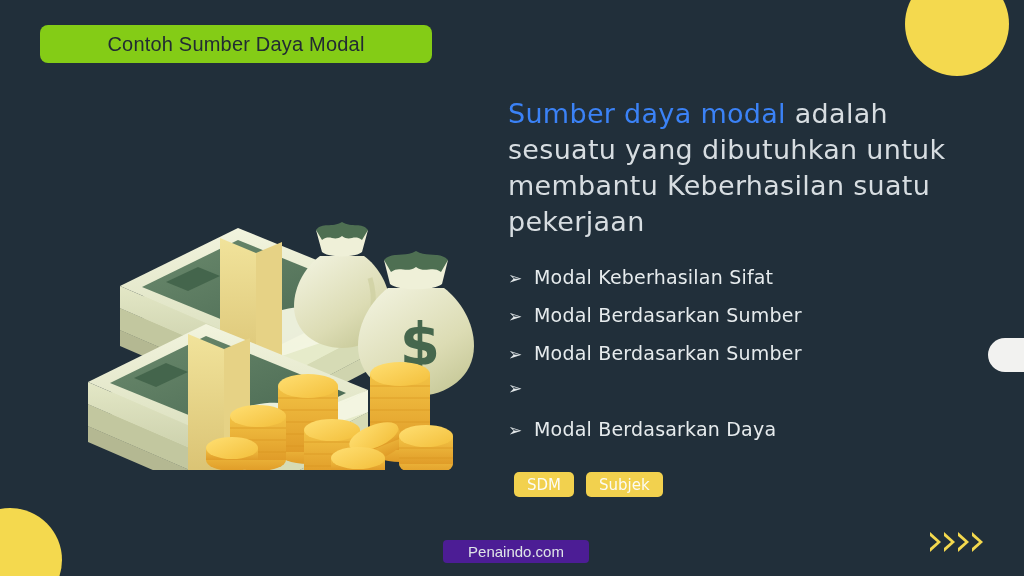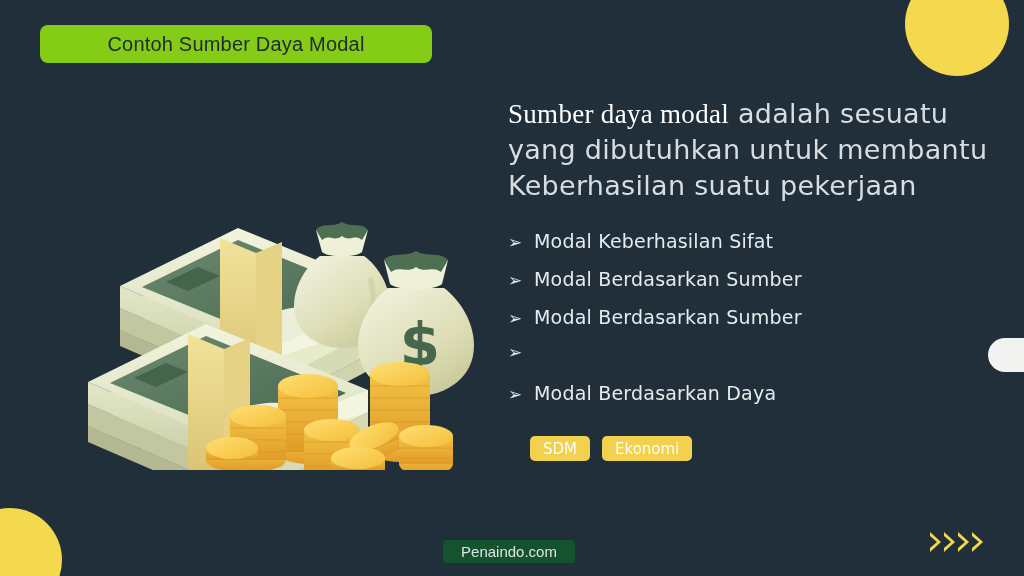--- a/index.html
+++ b/index.html
@@ -109,22 +109,21 @@
   }
   .headline {
     font-family: "DejaVu Sans", sans-serif;
     font-size: 27px;
     line-height: 36px;
     color: #d7dde1;
     font-weight: 400;
     letter-spacing: 0.3px;
   }
   .headline .hl-accent {
-    color: #ffffff;
-    font-family: Liberation Serif, serif;
+    color: #3b82f6;
   }
 
   .bullets {
     margin-top: 26px;
     list-style: none;
     padding: 0;
   }
   .bullet {
     display: flex;
     align-items: baseline;
@@ -142,21 +141,21 @@
   .bullet .btext {
     font-family: "DejaVu Sans", sans-serif;
     font-size: 19px;
     color: #e6ebed;
     letter-spacing: 0.2px;
     white-space: nowrap;
   }
 
   .tags {
     margin-top: 10px;
-    margin-left: 22px;
+    margin-left: 6px;
     display: flex;
     gap: 12px;
   }
   .tag {
     background: #f2d14e;
     border-radius: 5px;
     height: 25px;
     padding: 0 13px;
     display: flex;
     align-items: center;
@@ -165,23 +164,23 @@
     font-size: 15px;
     color: #fbfbf4;
     white-space: nowrap;
   }
 
   
   .footer-pill {
     position: absolute;
     left: 443px;
     top: 540px;
-    width: 132px;
+    width: 146px;
     height: 23px;
-    background: #14532d;
+    background: #4c1d95;
     border-radius: 4px;
     display: flex;
     align-items: center;
     justify-content: center;
   }
   .footer-pill span {
     font-family: "Liberation Sans", sans-serif;
     font-size: 15px;
     color: #dfe4e8;
     white-space: nowrap;
@@ -424,21 +423,21 @@
         <span class="bmark">➢</span>
       </li>
       <li class="bullet">
         <span class="bmark">➢</span>
         <span class="btext">Modal Berdasarkan Daya</span>
       </li>
     </ul>
 
     <div class="tags">
       <div class="tag">SDM</div>
-      <div class="tag">Ekonomi</div>
+      <div class="tag">Subjek</div>
     </div>
   </div>
 
   <div class="footer-pill">
     <span>Penaindo.com</span>
   </div>
 
 </div>
 
 </body></html>

